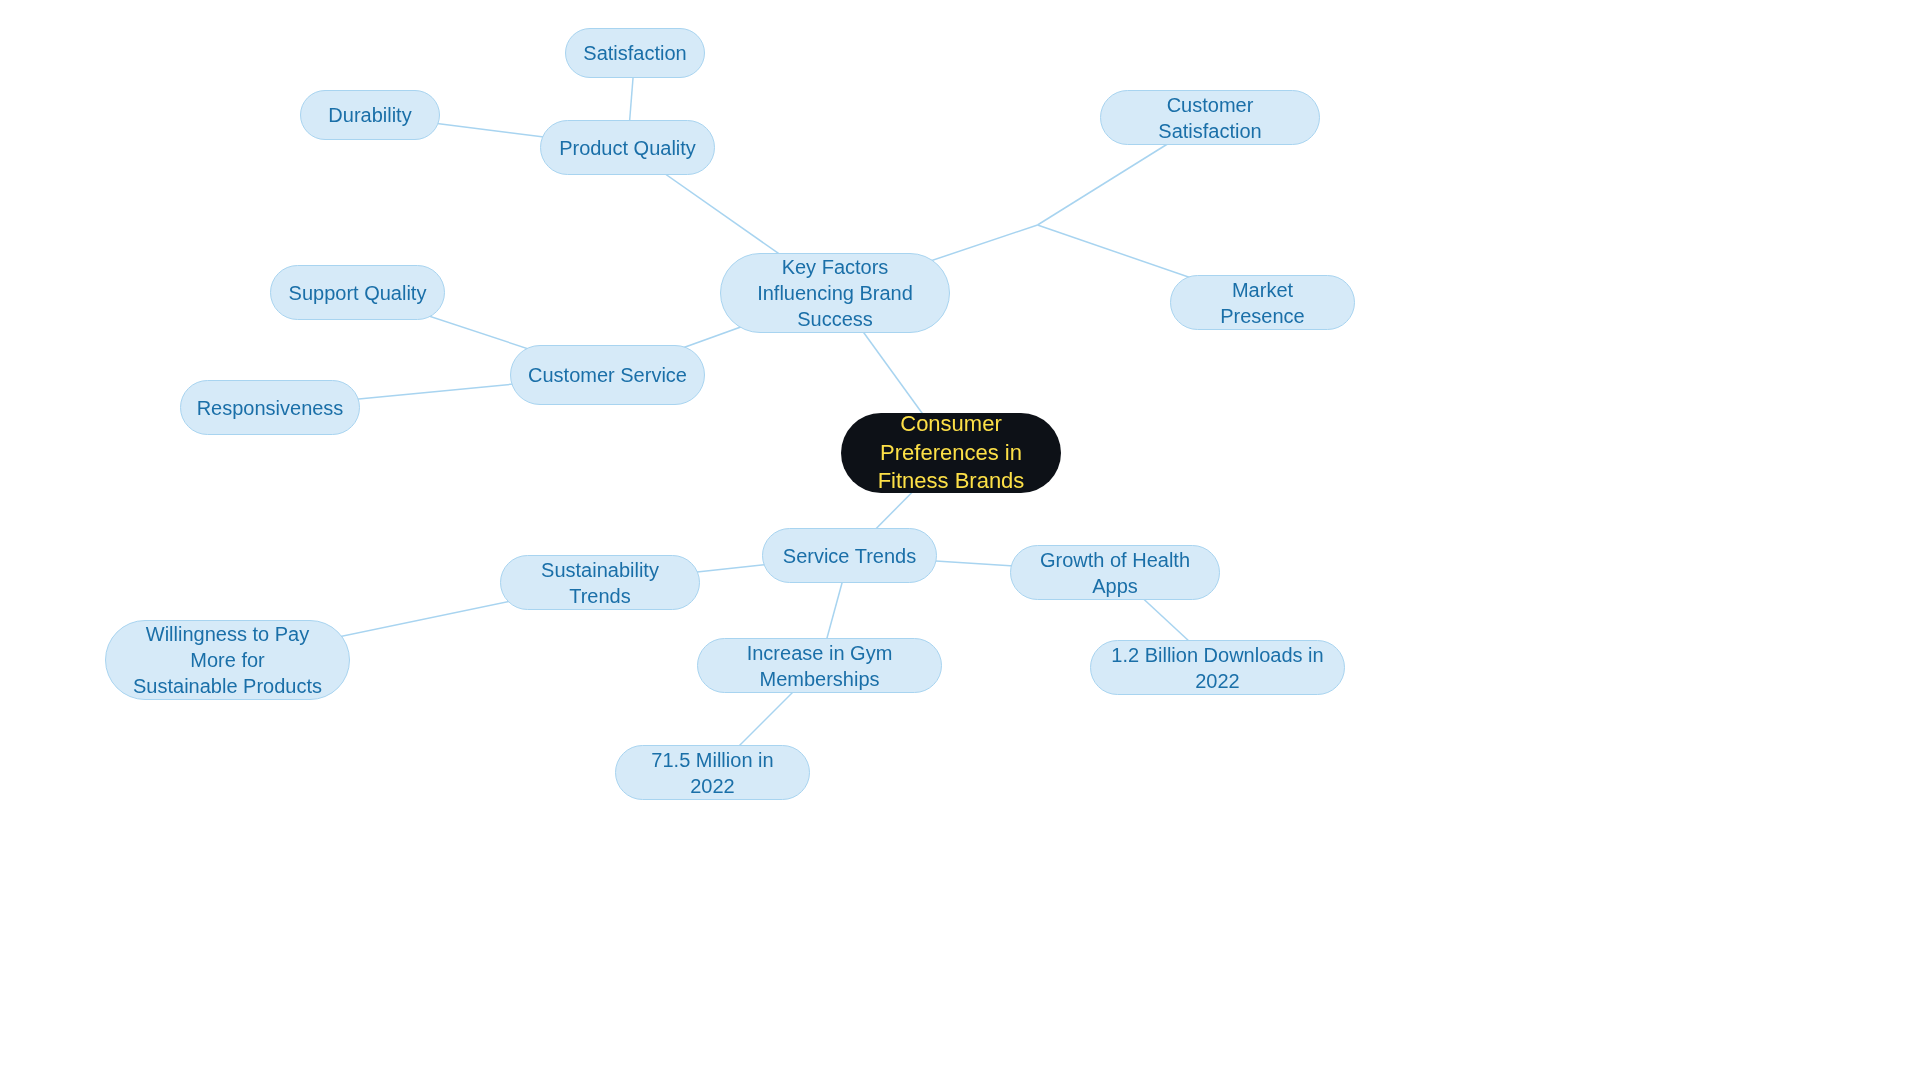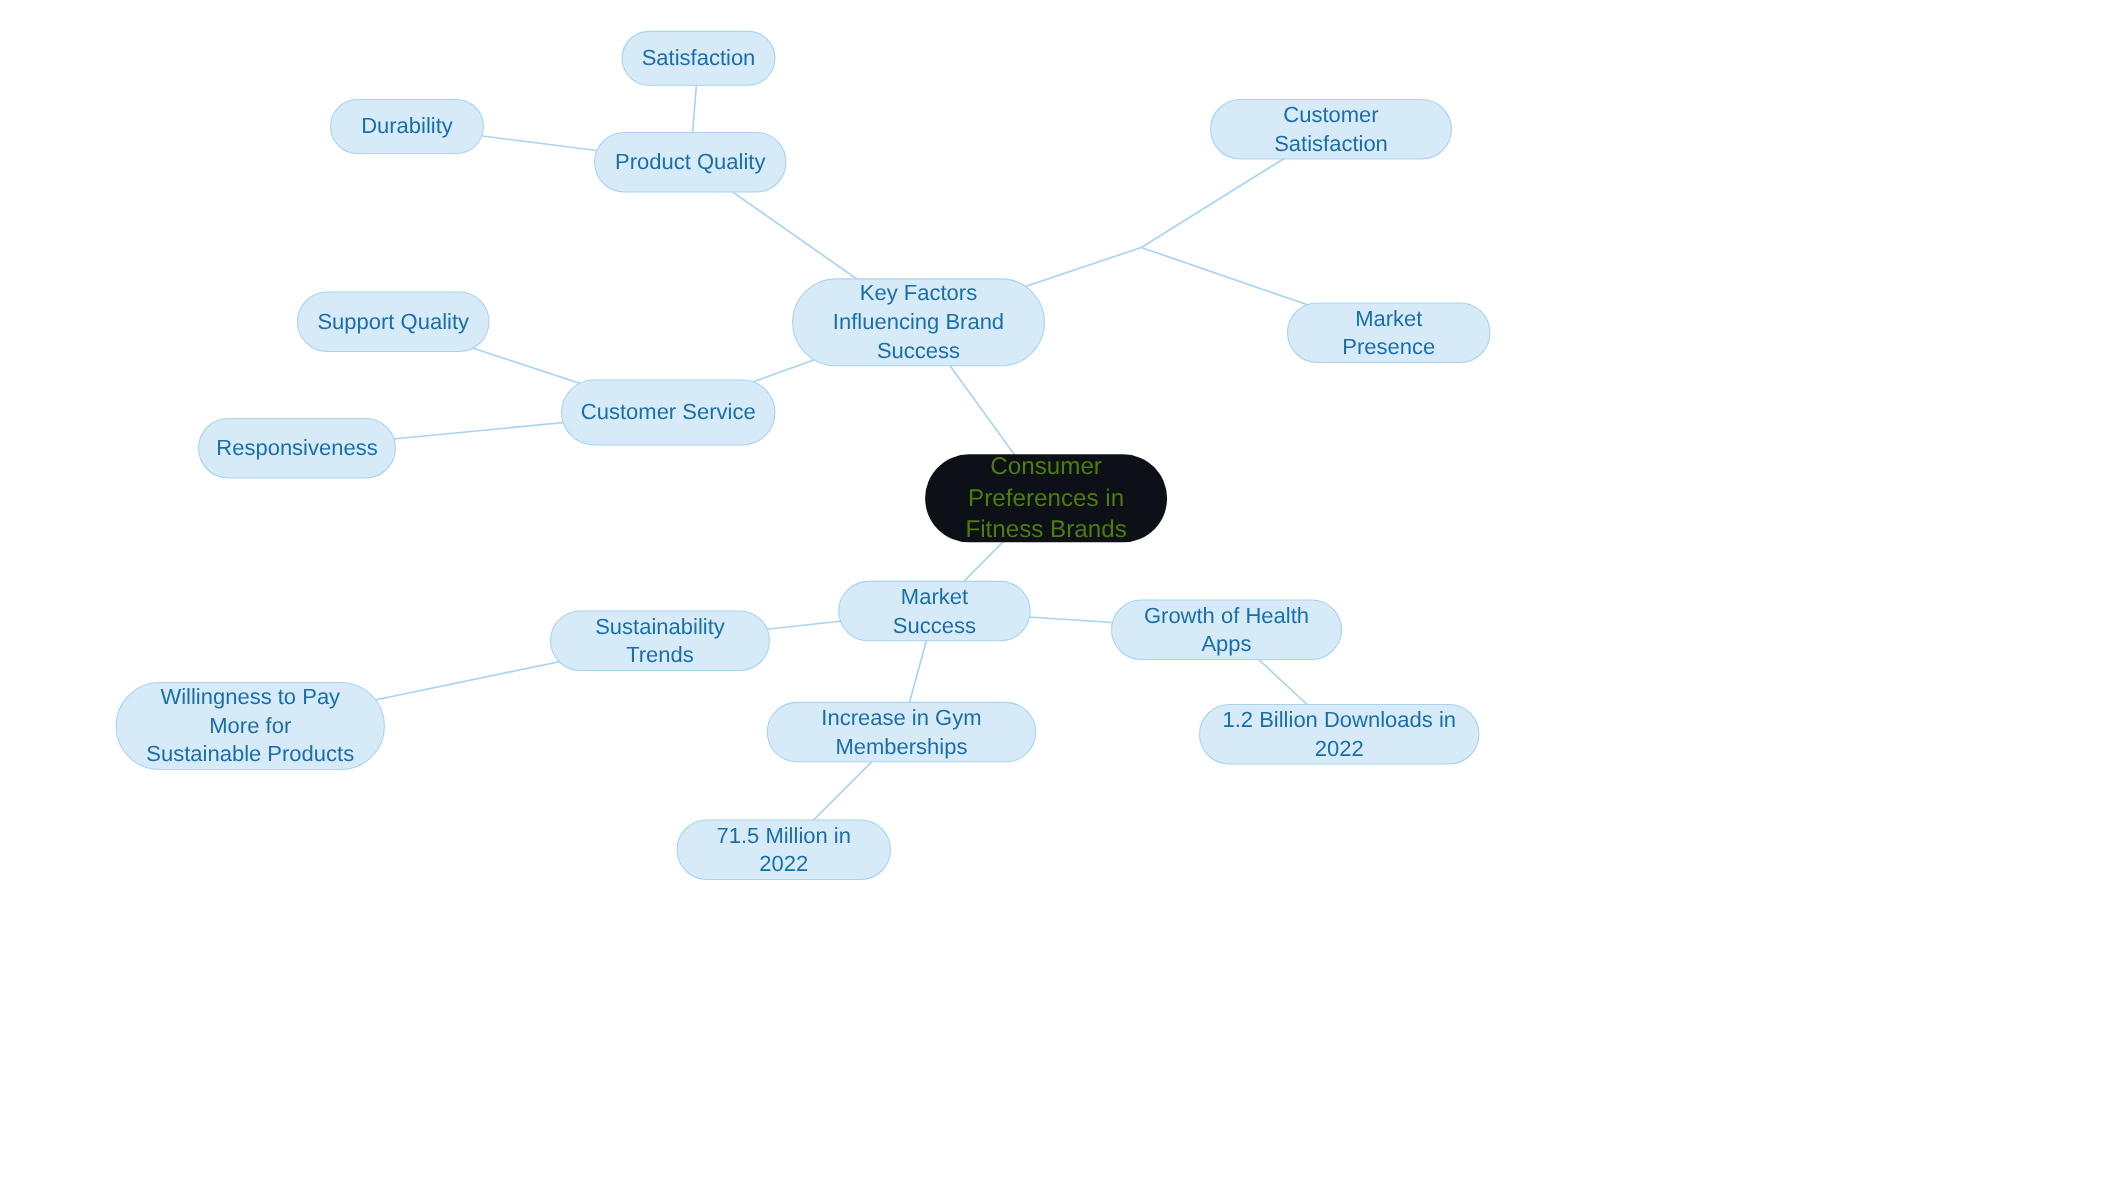--- a/index.html
+++ b/index.html
@@ -38,21 +38,21 @@
     .node-light {
       background: #d6eaf8;
       border: 1.5px solid #a8d4f0;
       color: #1a6fa8;
       font-size: 20px;
       font-weight: 400;
     }
     .node-dark {
       background: #0d1117;
       border: none;
-      color: #4d7c0f;
+      color: #fde047;
       font-size: 22px;
       font-weight: 500;
     }
   </style>
 </head>
 <body>
 
 <div id="mind-map-container">
   <svg id="connections">
       <line x1="951" y1="453" x2="835" y2="293" stroke="#a8d4f0" stroke-width="1.5"></line>
@@ -76,20 +76,20 @@
 <div class="node node-dark" style="left: 841px; top: 413px; width: 220px; height: 80px; padding: 8px 16px;">Consumer Preferences in<br>Fitness Brands</div>
     <div class="node node-light" style="left: 720px; top: 253px; width: 230px; height: 80px; padding: 8px 16px;">Key Factors Influencing Brand<br>Success</div>
     <div class="node node-light" style="left: 540px; top: 120px; width: 175px; height: 55px; padding: 8px 16px;">Product Quality</div>
     <div class="node node-light" style="left: 565px; top: 28px; width: 140px; height: 50px; padding: 8px 16px;">Satisfaction</div>
     <div class="node node-light" style="left: 300px; top: 90px; width: 140px; height: 50px; padding: 24px 16px;">Durability</div>
     <div class="node node-light" style="left: 510px; top: 345px; width: 195px; height: 60px; padding: 8px 16px;">Customer Service</div>
     <div class="node node-light" style="left: 270px; top: 265px; width: 175px; height: 55px; padding: 8px 16px;">Support Quality</div>
     <div class="node node-light" style="left: 180px; top: 380px; width: 180px; height: 55px; padding: 8px 16px;">Responsiveness</div>
     <div class="node node-light" style="left: 1100px; top: 90px; width: 220px; height: 55px; padding: 8px 16px;">Customer Satisfaction</div>
     <div class="node node-light" style="left: 1170px; top: 275px; width: 185px; height: 55px; padding: 8px 16px;">Market Presence</div>
-    <div class="node node-light" style="left: 762px; top: 528px; width: 175px; height: 55px; padding: 8px 16px;">Market Success</div>
+    <div class="node node-light" style="left: 762px; top: 528px; width: 175px; height: 55px; padding: 8px 16px;">Service Trends</div>
     <div class="node node-light" style="left: 500px; top: 555px; width: 200px; height: 55px; padding: 8px 16px;">Sustainability Trends</div>
     <div class="node node-light" style="left: 105px; top: 620px; width: 245px; height: 80px; padding: 8px 16px;">Willingness to Pay More for<br>Sustainable Products</div>
     <div class="node node-light" style="left: 697px; top: 638px; width: 245px; height: 55px; padding: 8px 16px;">Increase in Gym Memberships</div>
     <div class="node node-light" style="left: 615px; top: 745px; width: 195px; height: 55px; padding: 8px 16px;">71.5 Million in 2022</div>
     <div class="node node-light" style="left: 1010px; top: 545px; width: 210px; height: 55px; padding: 8px 16px;">Growth of Health Apps</div>
     <div class="node node-light" style="left: 1090px; top: 640px; width: 255px; height: 55px; padding: 8px 16px;">1.2 Billion Downloads in 2022</div>
   </div>
 
 </body></html>

